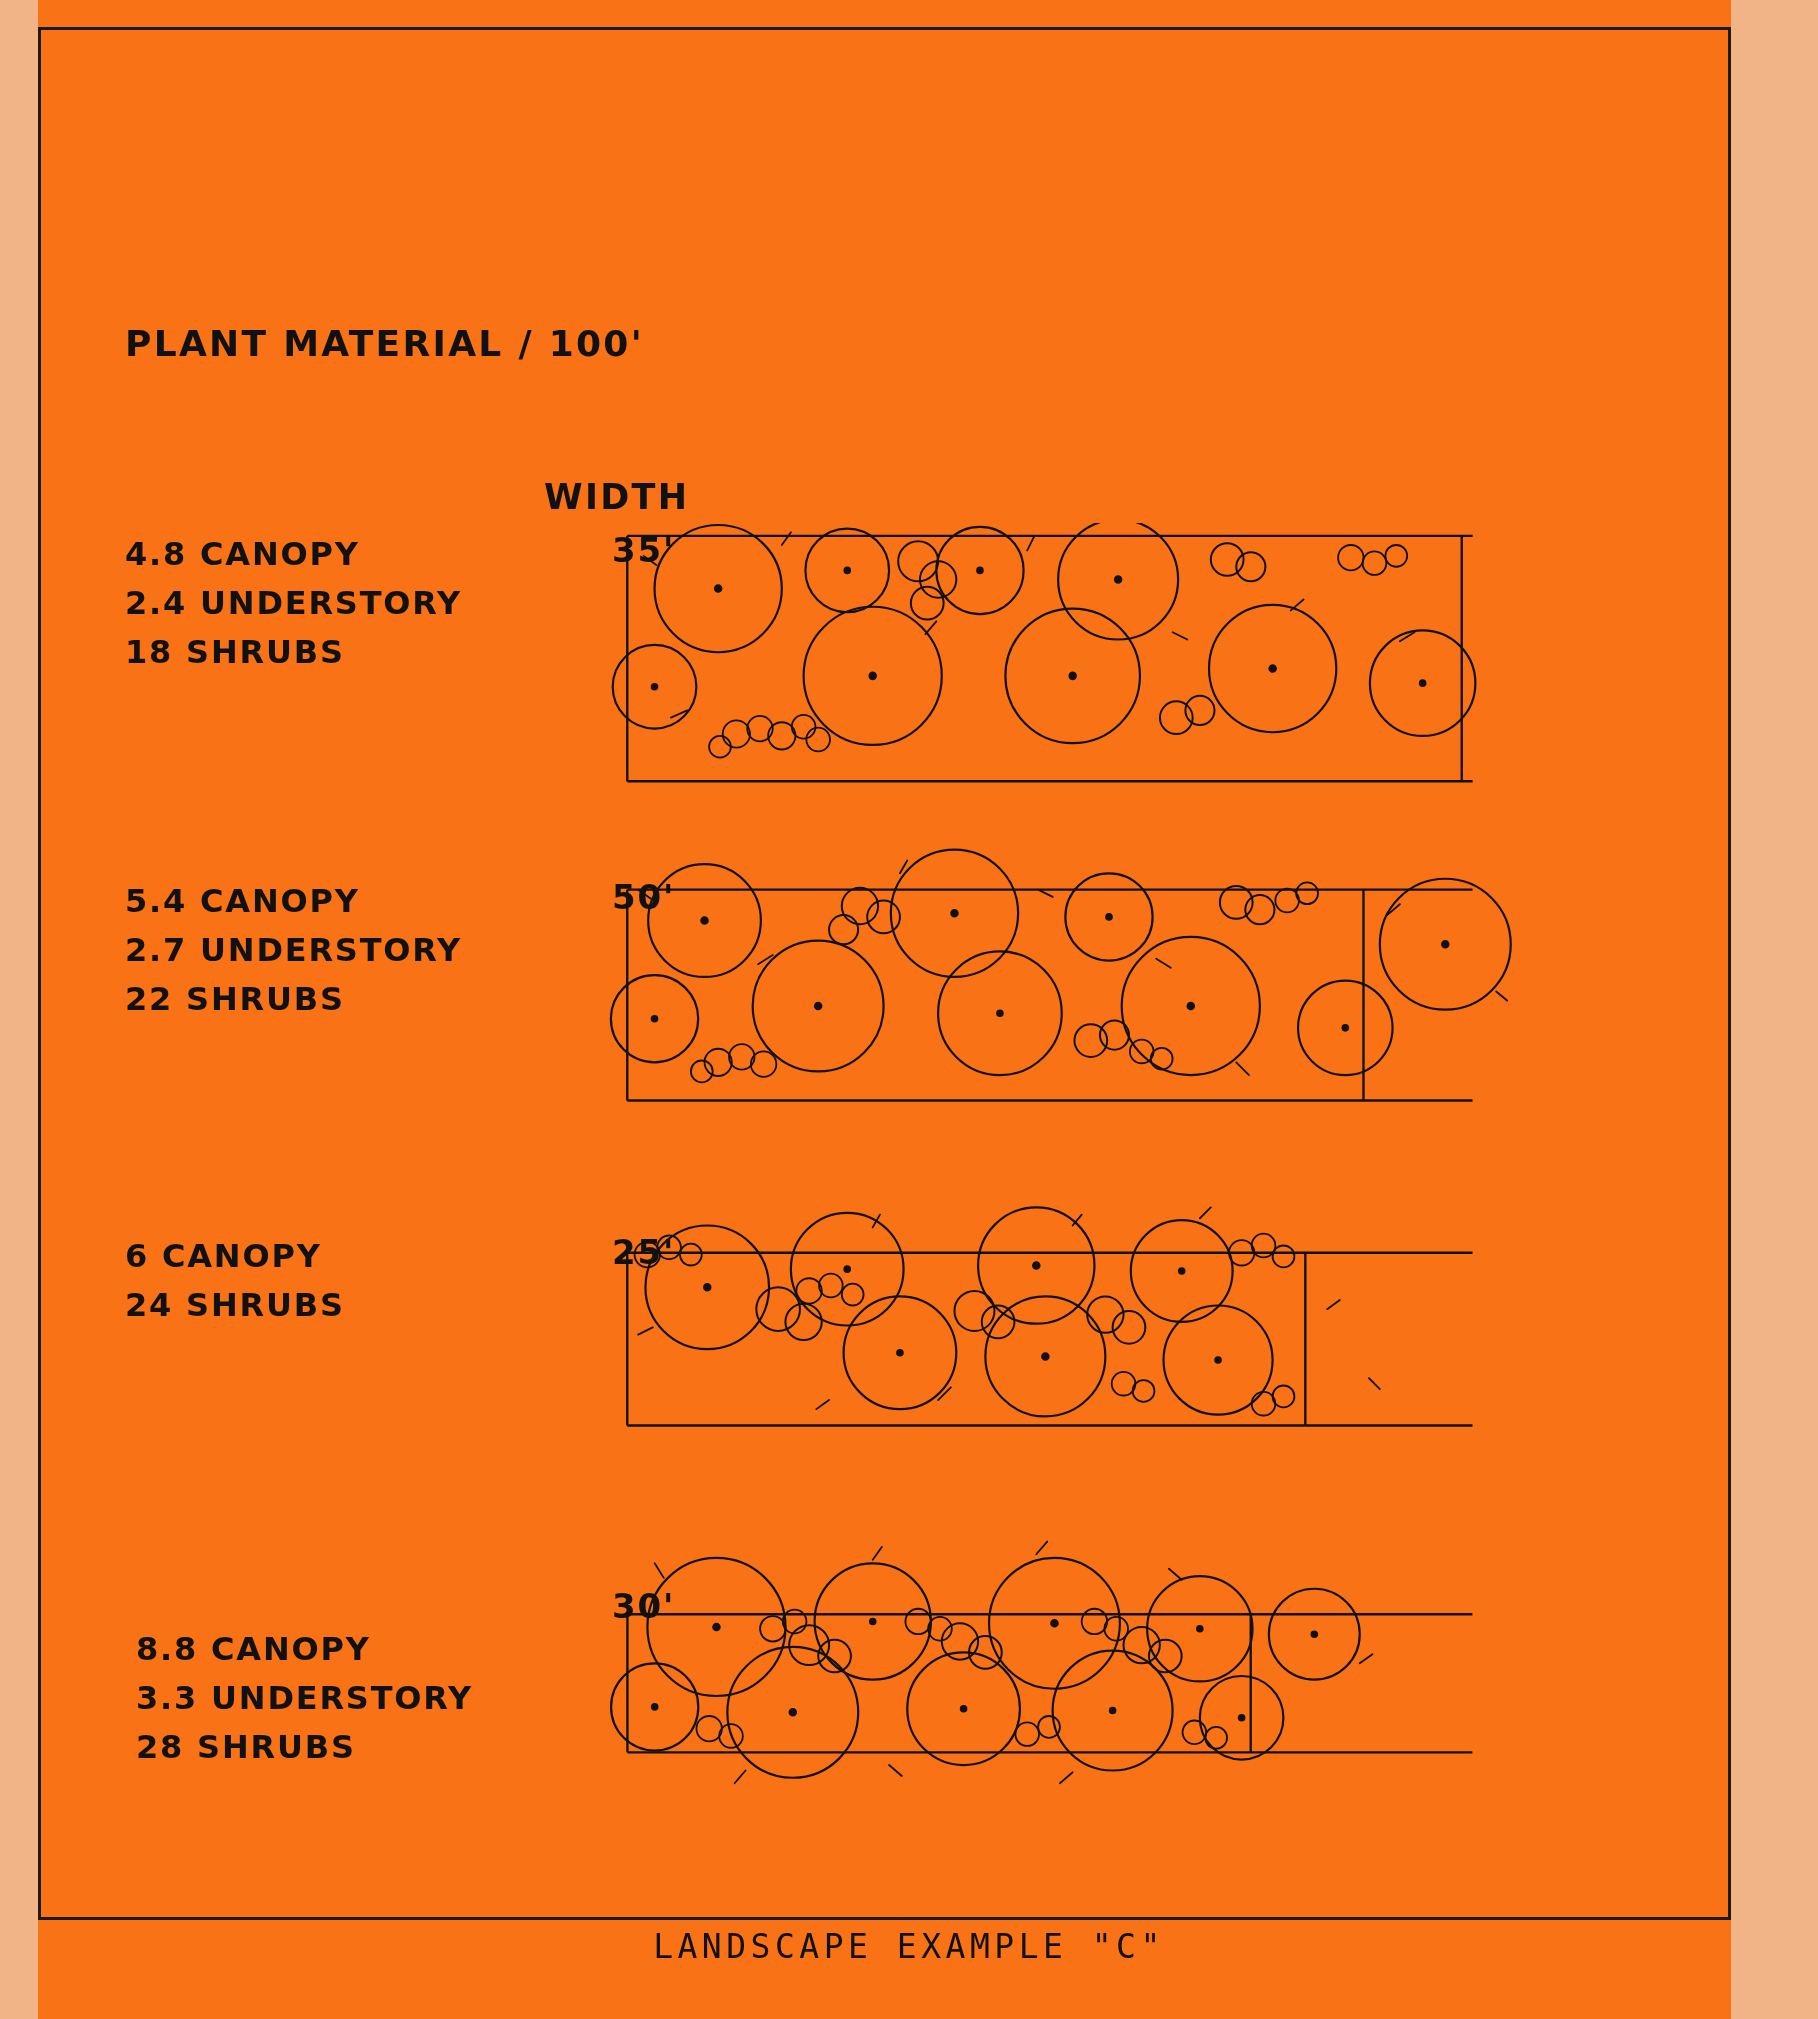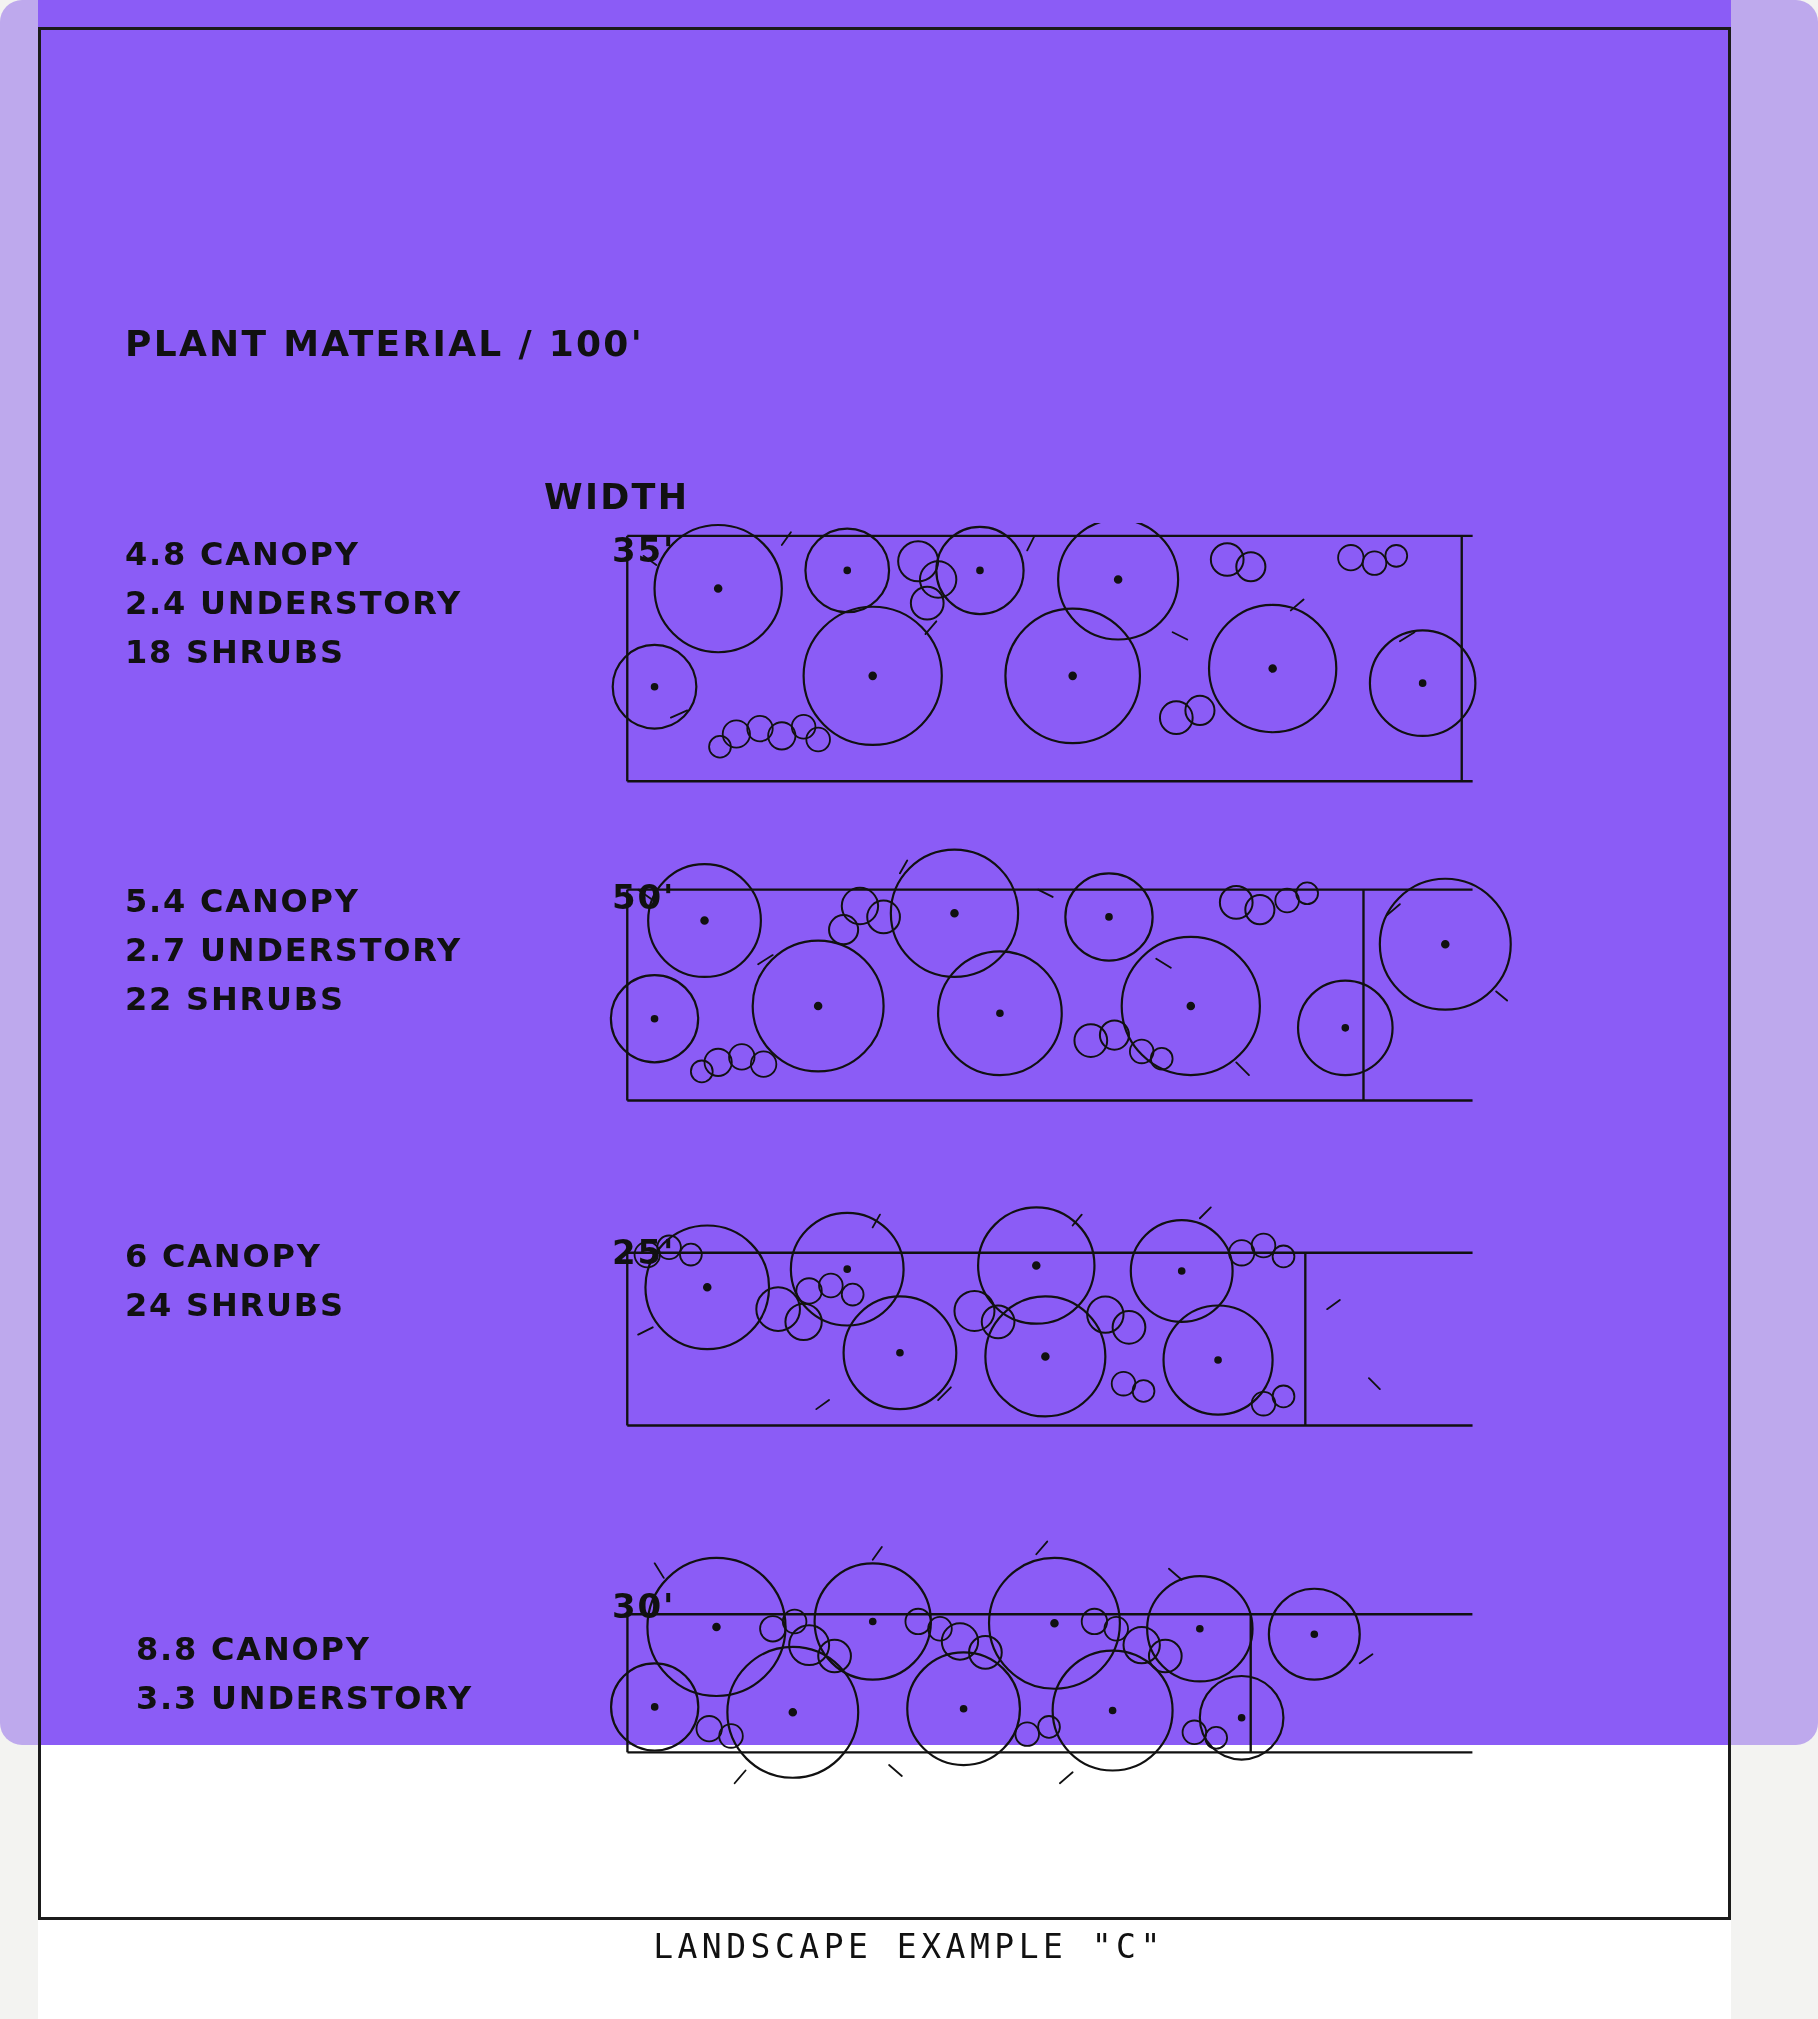--- a/index.html
+++ b/index.html
@@ -11,23 +11,22 @@
     width: 1818px;
     height: 2019px;
     font-family: "Liberation Sans", sans-serif;
     position: relative;
     overflow: hidden;
   }
   #sheet {
     position: absolute;
     left: 0; top: 0;
     width: 1818px;
-    height: 1745px;
-    background: #8b5cf6;
-    border-radius: 22px;
+    height: 2019px;
+    background: #f97316;
   }
   
   #frame {
     position: absolute;
     left: 38px;
     top: 27px;
     width: 1693px;
     height: 1893px;
     border: 3.6px solid #1b1b1b;
     box-sizing: border-box;
@@ -299,20 +298,21 @@
           </g>
         </g>
       </svg>
     </div>
   </div>
 
   <div class="row">
     <div class="legend" style="left:136px;top:1586px;margin-top:39px;">
       <div>8.8 CANOPY</div>
       <div>3.3 UNDERSTORY</div>
+      <div>28 SHRUBS</div>
     </div>
     <div class="width-val" style="left:600px;top:1586px;">30'</div>
     <div class="band" style="left:600px;top:1527px;">
       <svg width="918" height="318" viewBox="0 0 1010 350">
         <g fill="none" stroke="#111" stroke-width="2.6">
           <line x1="30" y1="96" x2="960" y2="96"></line>
           <line x1="30" y1="248" x2="960" y2="248"></line>
           <line x1="30" y1="96" x2="30" y2="248"></line>
           <line x1="716" y1="96" x2="716" y2="248"></line>
           <g stroke-width="2.4">

